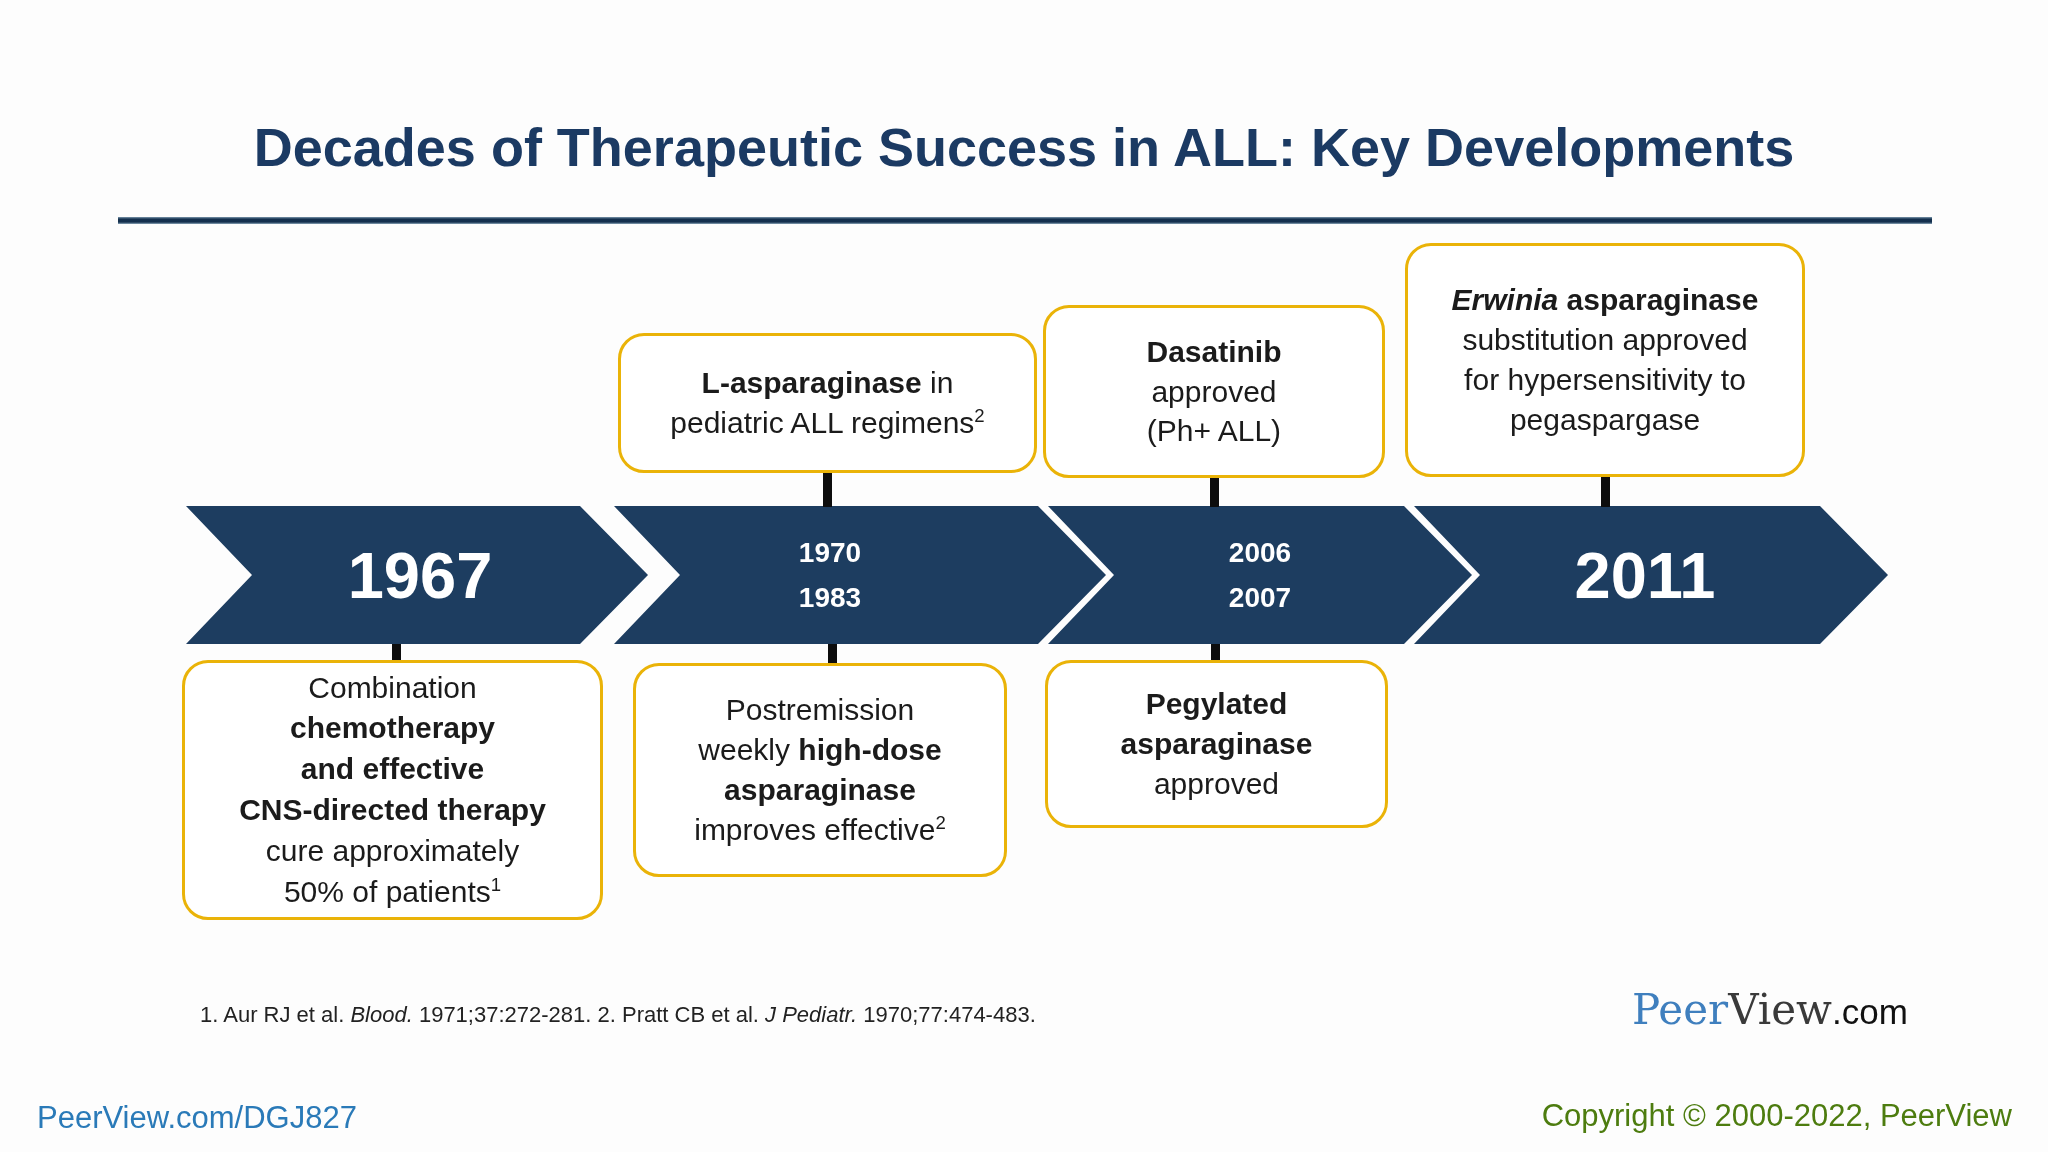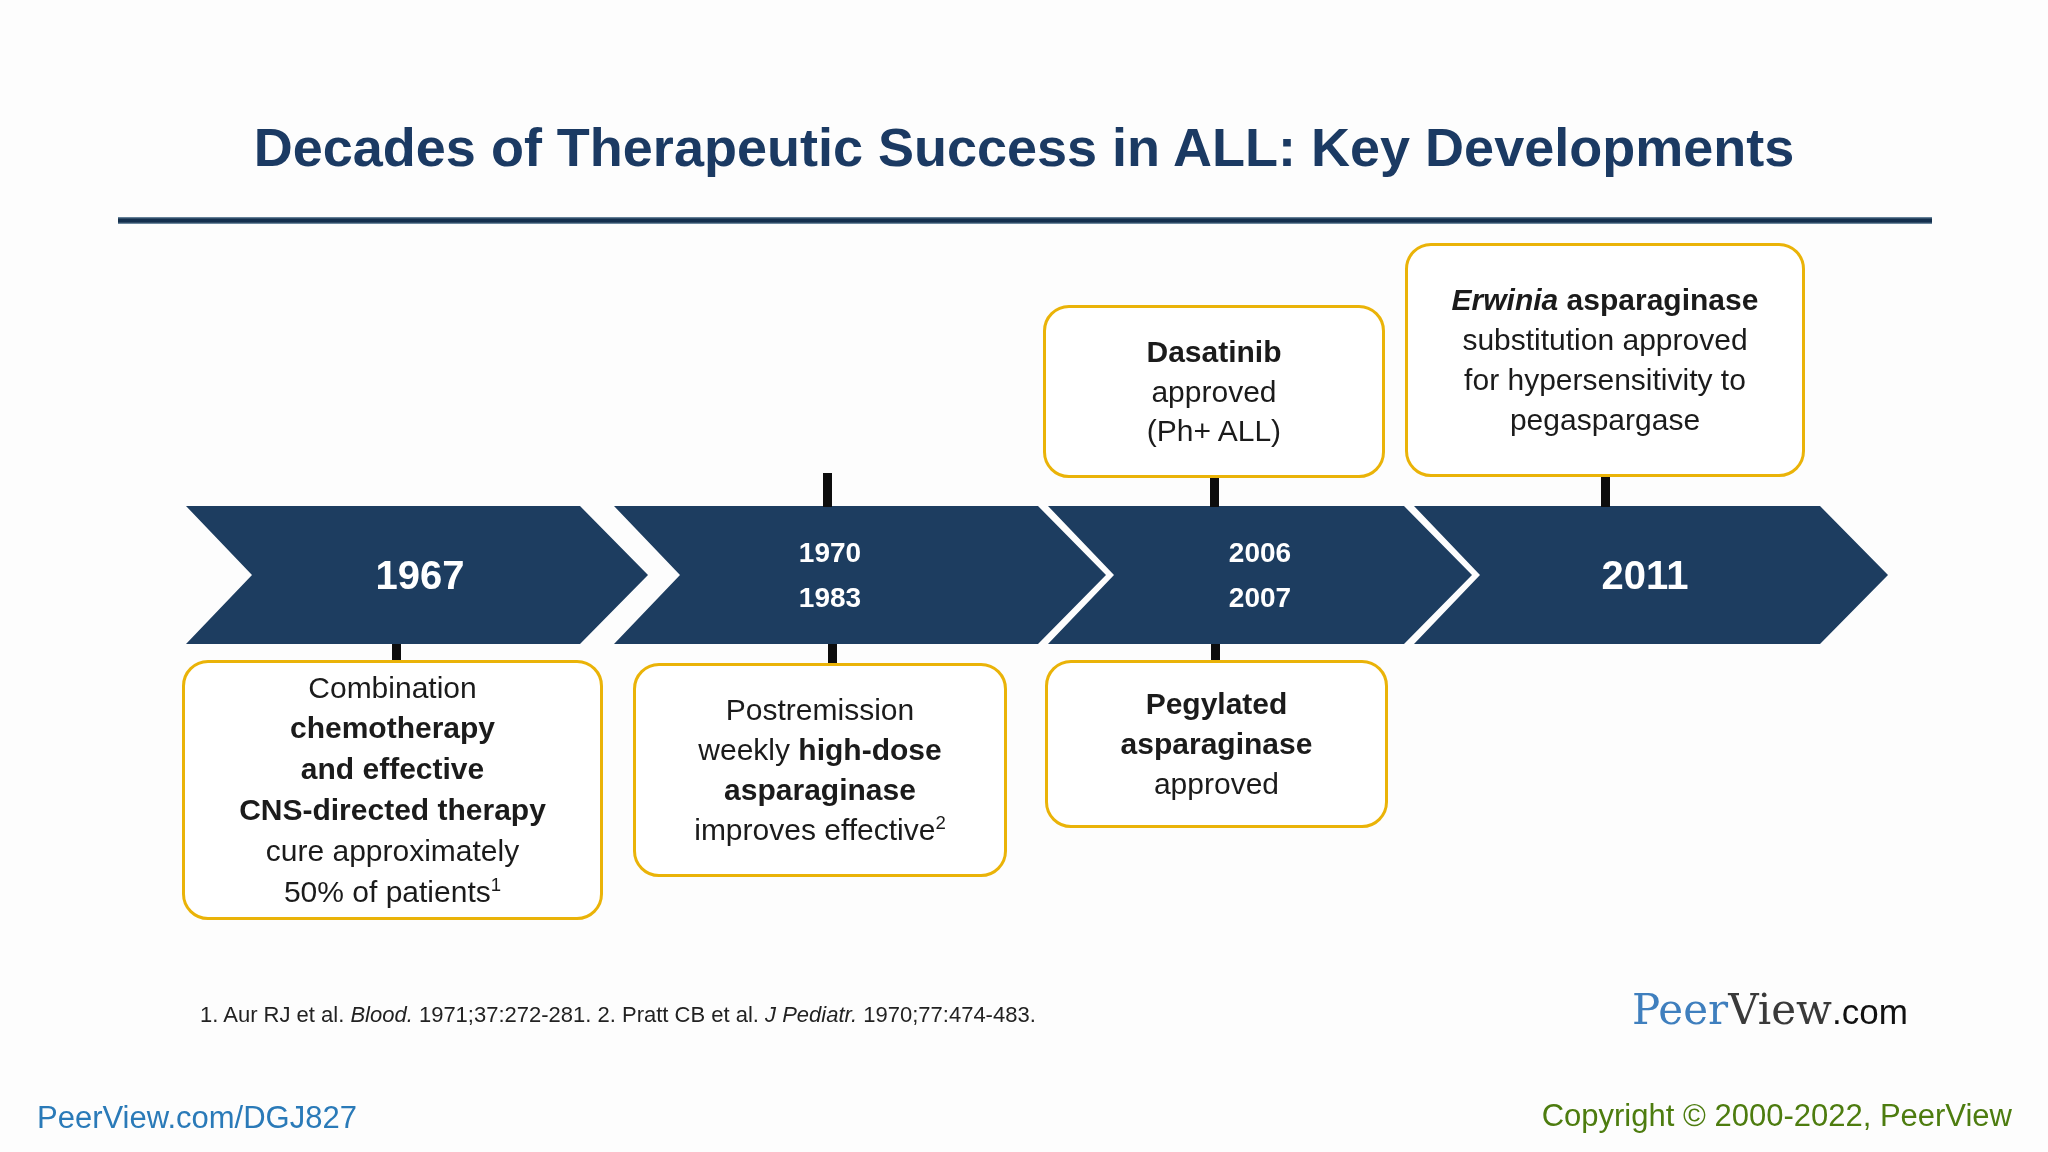--- a/index.html
+++ b/index.html
@@ -17,21 +17,21 @@
     position:absolute; left:118px; top:217px; width:1814px; height:7px;
     background:linear-gradient(180deg,#7d99ae 0%, #14304e 30%, #14304e 72%, #8aa5b8 100%);
   }
   .chevrons { position:absolute; left:0; top:506px; width:2048px; height:138px; }
   .chevrons polygon { fill:#1d3d60; }
   .year {
     position:absolute; top:506px; height:138px;
     display:flex; flex-direction:column; justify-content:center; align-items:center;
     color:#ffffff; font-weight:bold; text-align:center;
   }
-  .year-large { font-size:40px; }
+  .year-large { font-size:65px; }
   .year-stack { font-size:28px; line-height:1.62; }
   .connector { position:absolute; width:9px; background:#0d0d0d; }
   .callout {
     position:absolute; border:3px solid #eab308; border-radius:26px;
     background:#ffffff; color:#1b1b1b;
     display:flex; flex-direction:column; justify-content:center; align-items:center;
     text-align:center;
   }
   .callout .ln { font-size:30px; line-height:1.33; }
   .b { font-weight:bold; }
@@ -95,20 +95,24 @@
     <span>2011</span>
   </div>
 
   <div class="connector" style="left:823px; top:473px; height:34px;"></div>
   <div class="connector" style="left:1210px; top:477px; height:30px;"></div>
   <div class="connector" style="left:1601px; top:477px; height:30px;"></div>
   <div class="connector" style="left:392px; top:644px; height:17px;"></div>
   <div class="connector" style="left:828px; top:644px; height:20px;"></div>
   <div class="connector" style="left:1211px; top:644px; height:17px;"></div>
 
+  <div class="callout" id="box-lasp">
+    <div class="ln"><span class="b">L-asparaginase</span><span> in</span></div>
+    <div class="ln"><span>pediatric ALL regimens</span><sup>2</sup></div>
+  </div>
 
   <div class="callout" id="box-dasa">
     <div class="ln b">Dasatinib</div>
     <div class="ln">approved</div>
     <div class="ln">(Ph+ ALL)</div>
   </div>
 
   <div class="callout" id="box-erw">
     <div class="ln"><span class="b i">Erwinia</span><span class="b"> asparaginase</span></div>
     <div class="ln">substitution approved</div>

